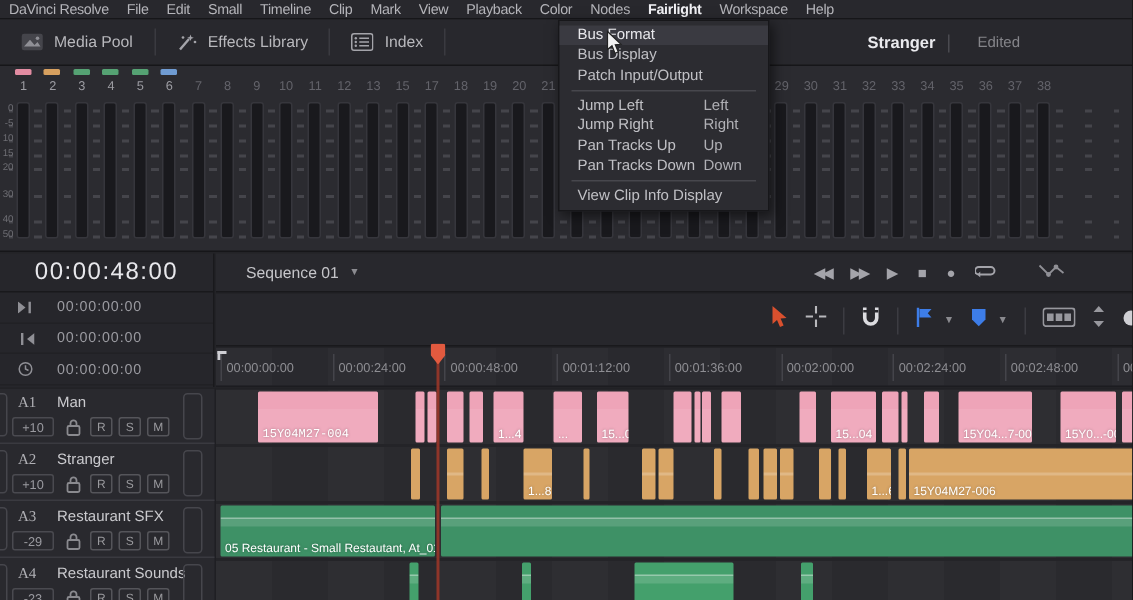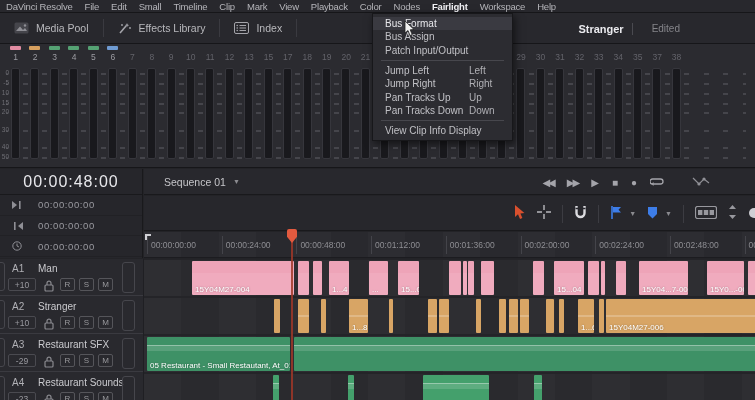--- a/index.html
+++ b/index.html
@@ -74,21 +74,21 @@
     background-image:repeating-linear-gradient(90deg, rgba(255,255,255,0.02) 0 37.35px, rgba(255,255,255,0) 37.35px 74.7px); }
   .rl-tick { position:absolute; top:4px; width:1px; height:18px; background:#44444a; }
   .rl-label { position:absolute; top:8px; font-size:8.5px; color:#8e8e93; white-space:nowrap; }
   #ruler-bracket { position:absolute; left:1px; top:2px; width:6px; height:6px;
     border-left:2px solid #cfcfd4; border-top:2px solid #cfcfd4; }
   
   #tracks { position:absolute; left:0; top:259px; width:755px; height:141px; background:#1f1f23; overflow:hidden; }
   #track-headers { position:absolute; left:0; top:0; width:143px; height:141px; background:#29292e; }
   .th-row { position:absolute; left:0; width:143px; height:37px; border-bottom:1px solid #3a3a40; }
   .th-edge { position:absolute; left:-3px; top:3px; width:8px; height:29px; border:1px solid #46464c; border-radius:3px; }
-  .th-id { position:absolute; left:12px; top:4px; font-size:10px; color:#b0b0b5; }
+  .th-id { position:absolute; left:12px; top:4px; font-size:10px; color:#b0b0b5;font-family:Liberation Serif, serif; }
   .th-name { position:absolute; left:38px; top:4px; font-size:10px; color:#cacace; white-space:nowrap; }
   .th-gain { position:absolute; left:8px; top:19px; width:28px; height:13px; border:1px solid #4a4a50;
     border-radius:2px; font-size:8.5px; color:#9a9aa0; display:flex; align-items:center; justify-content:center;text-align:center; }
   .th-lock { position:absolute; left:44px; top:19px; }
   .th-btn { position:absolute; top:19px; width:15px; height:13px; border:1px solid #55555a; border-radius:2px;
     font-size:8px; color:#9a9a9e; display:flex; align-items:center; justify-content:center; }
   .th-meter { position:absolute; left:122px; top:3px; width:13px; height:31px; border:1px solid #46464c; border-radius:3px; }
   #timeline { position:absolute; left:144px; top:0; width:611px; height:141px; background:#242428; }
   .tl-row { position:absolute; left:0; width:611px; height:36px; background:#2a2a2e;
     background-image:repeating-linear-gradient(90deg, rgba(255,255,255,0.02) 0 37.35px, rgba(255,255,255,0) 37.35px 74.7px); }
@@ -300,20 +300,24 @@
         <div class="mcell">
           <div class="mnum ">33</div>
           <div class="mbar"></div>
         </div>
         <div class="mcell">
           <div class="mnum ">34</div>
           <div class="mbar"></div>
         </div>
         <div class="mcell">
           <div class="mnum ">35</div>
+          <div class="mbar"></div>
+        </div>
+        <div class="mcell">
+          <div class="mnum ">36</div>
           <div class="mbar"></div>
         </div>
         <div class="mcell">
           <div class="mnum ">37</div>
           <div class="mbar"></div>
         </div>
         <div class="mcell">
           <div class="mnum ">38</div>
           <div class="mbar"></div>
         </div>
@@ -506,21 +510,21 @@
               <path d="M3 5 V3.2 a2 2 0 0 1 4 0 V5" fill="none" stroke="#8a8a8f" stroke-width="1.2"></path>
             </svg></span>
           <div class="th-btn" style="left:60px">R</div>
           <div class="th-btn" style="left:79px">S</div>
           <div class="th-btn" style="left:98px">M</div>
     <div class="th-meter"></div>
         </div>
       </div>
     <div id="timeline">
         <div class="tl-row" style="top: 1px;">
-          <div class="clip" style="left: 48px; width: 102px; background: linear-gradient(rgb(238, 164, 184) 0px, rgb(238, 164, 184) 35%, rgb(240, 171, 190) 35%);">
+          <div class="clip" style="left: 28px; width: 80px; background: linear-gradient(rgb(238, 164, 184) 0px, rgb(238, 164, 184) 35%, rgb(240, 171, 190) 35%); font-family: Liberation Mono, monospace;">
             <div class="cl-label">15Y04M27-004</div>
           </div>
           <div class="clip" style="left: 133px; width: 6px; background: linear-gradient(rgb(238, 164, 184) 0px, rgb(238, 164, 184) 35%, rgb(240, 171, 190) 35%);"></div>
           <div class="clip" style="left: 141px; width: 6px; background: linear-gradient(rgb(238, 164, 184) 0px, rgb(238, 164, 184) 35%, rgb(240, 171, 190) 35%);"></div>
           <div class="clip" style="left: 154px; width: 11px; background: linear-gradient(rgb(238, 164, 184) 0px, rgb(238, 164, 184) 35%, rgb(240, 171, 190) 35%);"></div>
           <div class="clip" style="left: 169px; width: 9px; background: linear-gradient(rgb(238, 164, 184) 0px, rgb(238, 164, 184) 35%, rgb(240, 171, 190) 35%);"></div>
           <div class="clip" style="left: 185px; width: 20px; background: linear-gradient(rgb(238, 164, 184) 0px, rgb(238, 164, 184) 35%, rgb(240, 171, 190) 35%);">
             <div class="cl-label">1...4</div>
           </div>
           <div class="clip" style="left: 225px; width: 19px; background: linear-gradient(rgb(238, 164, 184) 0px, rgb(238, 164, 184) 35%, rgb(240, 171, 190) 35%);">
@@ -612,21 +616,21 @@
   </div>
 
   <div id="playhead-marker" style="left: 287px;"></div>
   <div id="playhead-line" style="left: 291px;"></div>
 
   <div id="fl-menu">
       <div class="menu-item hl">
         <span class="ml">Bus Format</span>
       </div>
       <div class="menu-item">
-        <span class="ml">Bus Assign</span>
+        <span class="ml">Bus Display</span>
       </div>
       <div class="menu-item">
         <span class="ml">Patch Input/Output</span>
       </div>
       <div class="menu-sep"></div>
       <div class="menu-item">
         <span class="ml">Jump Left</span>
         <span class="ms">Left</span>
       </div>
       <div class="menu-item">

